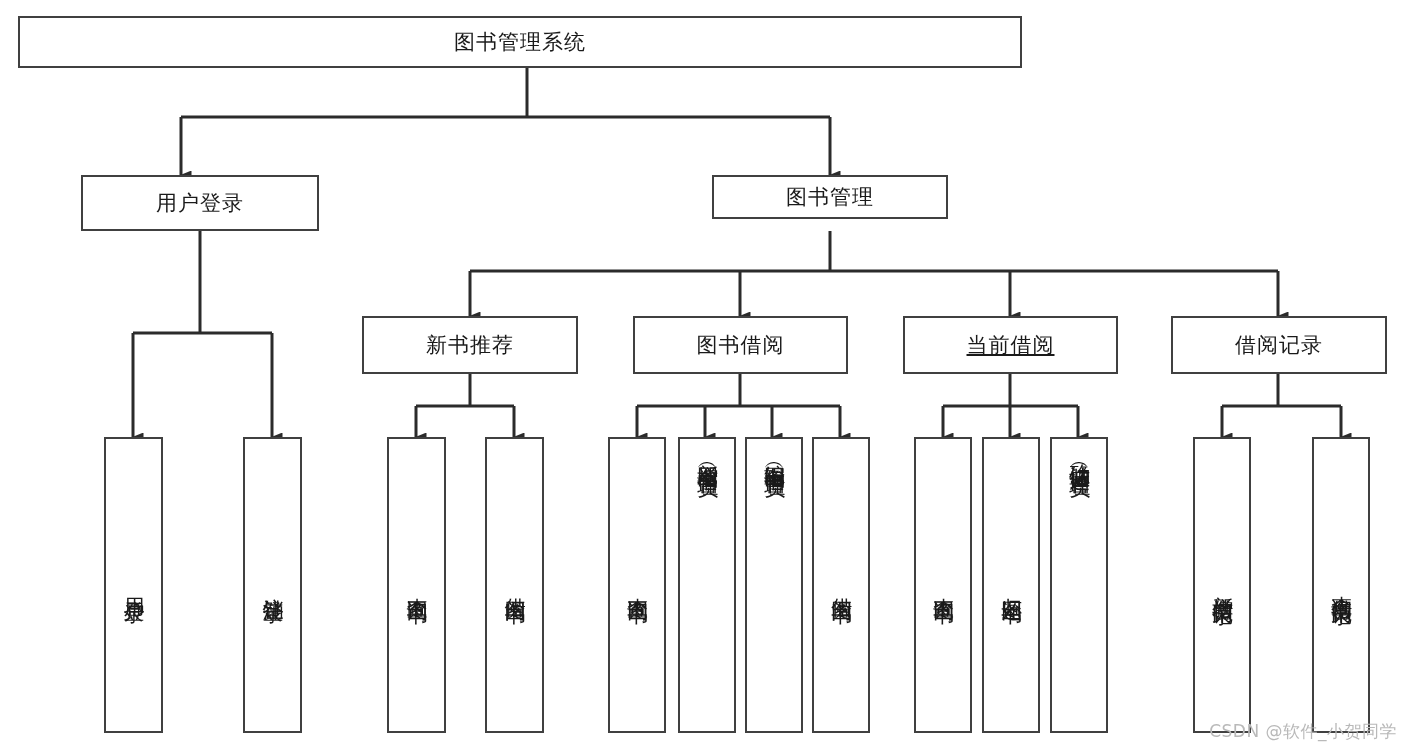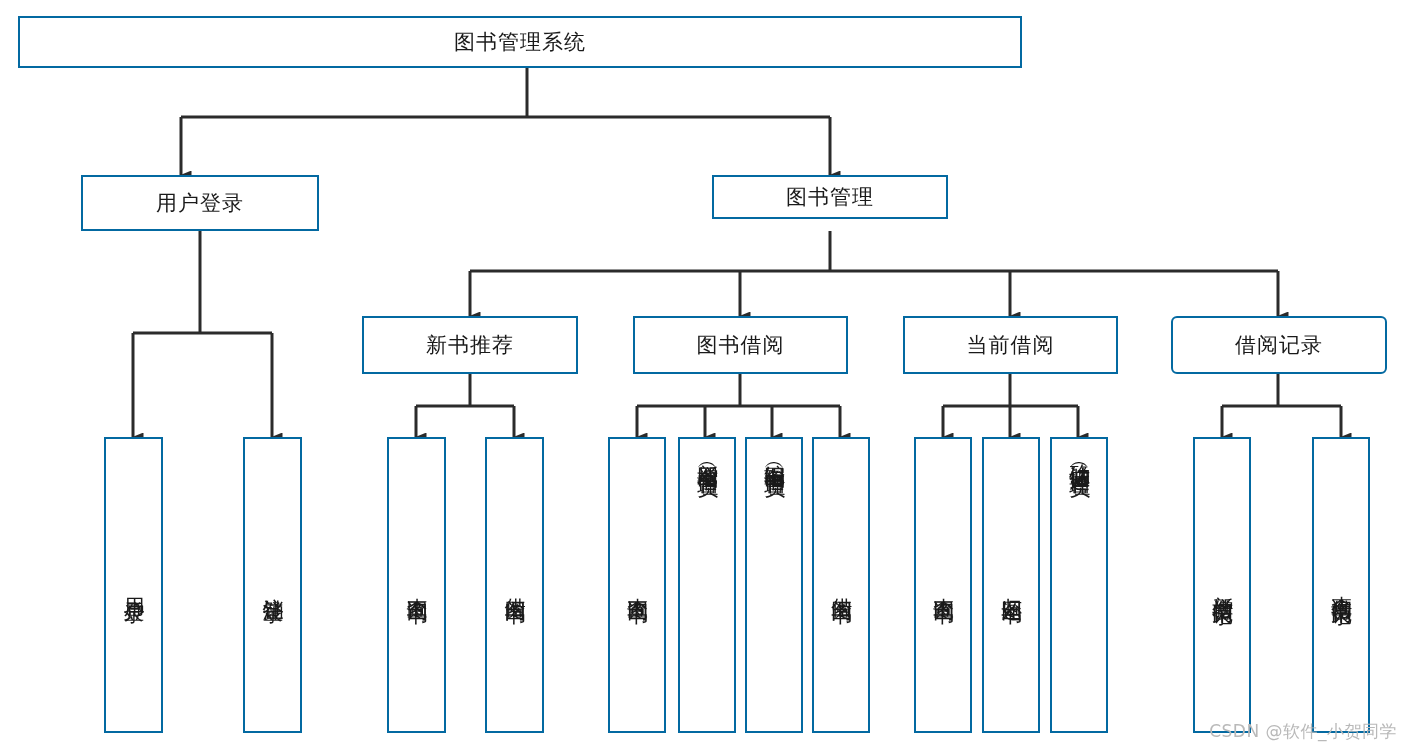--- a/index.html
+++ b/index.html
@@ -22,21 +22,21 @@
   svg.diagram-canvas {
     position: absolute;
     top: 0; left: 0;
     width: 1405px;
     height: 747px;
   }
   .node-box {
     position: absolute;
     box-sizing: border-box;
     background: #ffffff;
-    border: 2px solid #0369a1;
+    border: 2px solid #404040;
     display: flex;
     align-items: center;
     justify-content: center;
     color: #1a1a1a;
   }
   .node-box.h-node {
     font-size: 21px;
     letter-spacing: 1px;
   }
   .node-box.v-node {
@@ -137,24 +137,24 @@
   <div class="node-box h-node" style="left:712px; top:175px; width:236px; height:44px;">
     <span>图书管理</span>
   </div>
 
   <div class="node-box h-node" style="left:362px; top:316px; width:216px; height:58px;">
     <span>新书推荐</span>
   </div>
   <div class="node-box h-node" style="left:633px; top:316px; width:215px; height:58px;">
     <span>图书借阅</span>
   </div>
-  <div class="node-box h-node" style="left:903px; top:316px; width:215px; height:58px;">
+  <div class="node-box h-node" style="left:903px; top:316px; width:215px; height:58px;text-decoration:underline;">
     <span>当前借阅</span>
   </div>
-  <div class="node-box h-node" style="left:1171px; top:316px; width:216px; height:58px;border-radius:6px;">
+  <div class="node-box h-node" style="left:1171px; top:316px; width:216px; height:58px;">
     <span>借阅记录</span>
   </div>
 
   <div class="node-box v-node v-center" style="left:104px; top:437px; width:59px; height:296px;">
     <span class="v-label">用户登录</span>
   </div>
   <div class="node-box v-node v-center" style="left:243px; top:437px; width:59px; height:296px;">
     <span class="v-label">注销登录</span>
   </div>
 

